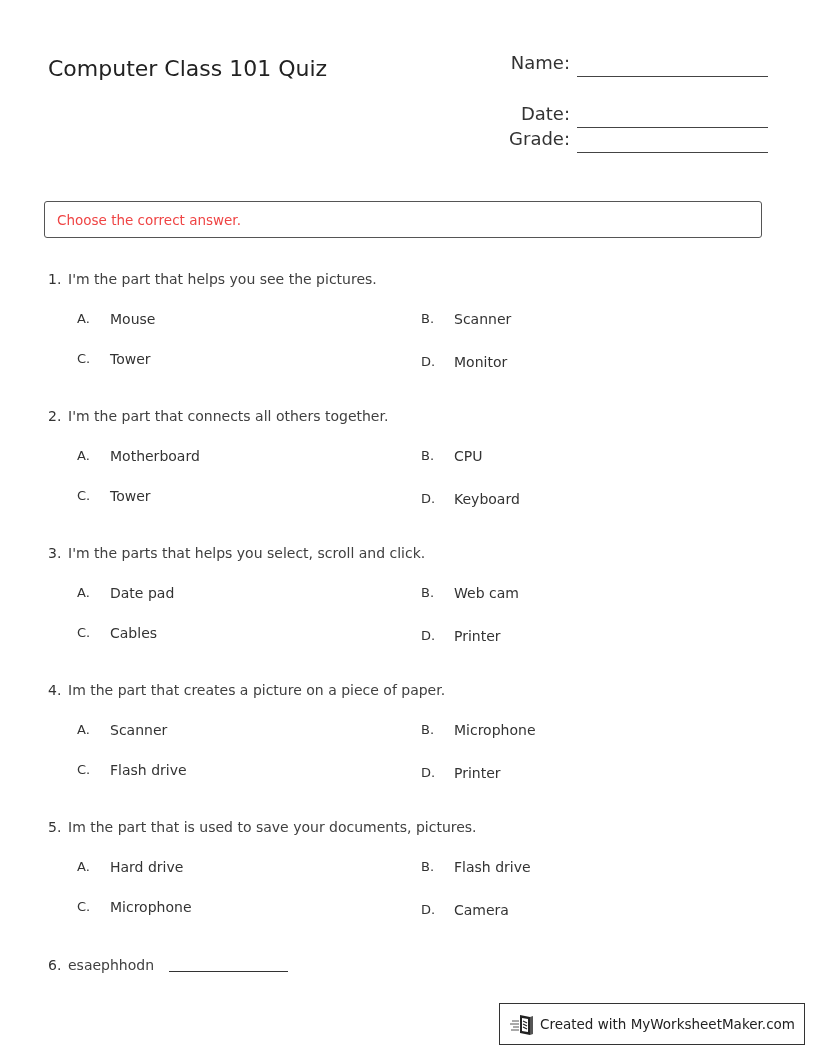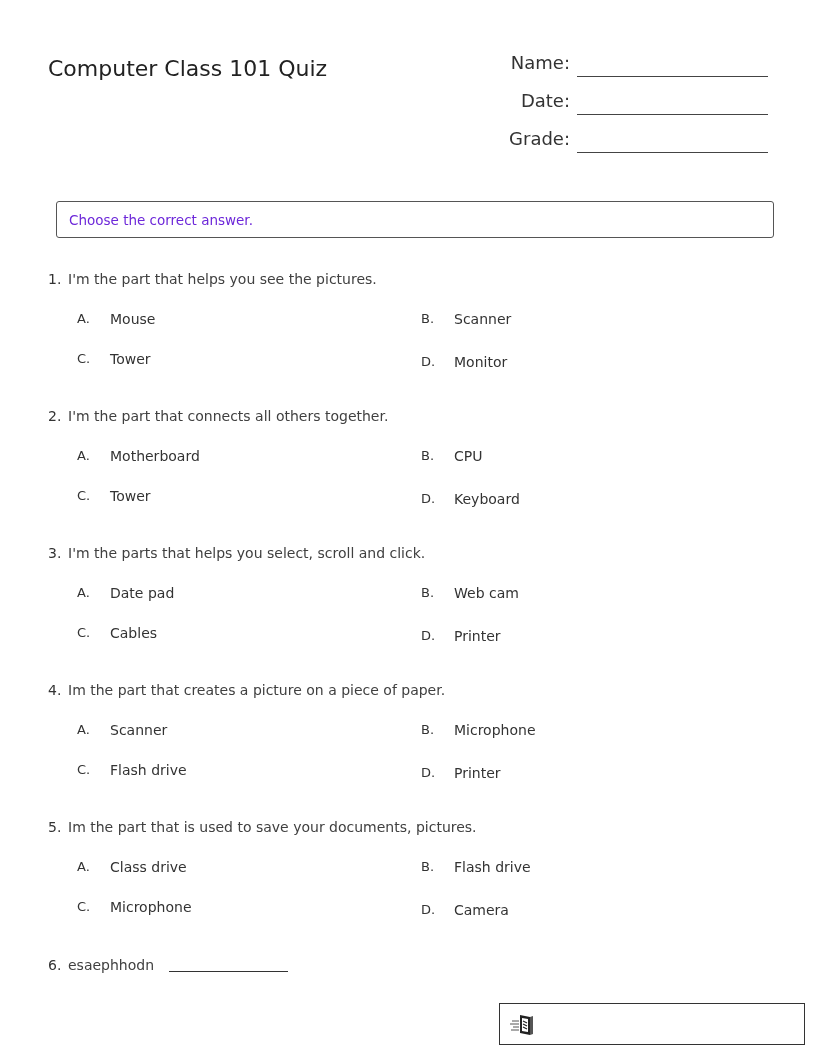--- a/index.html
+++ b/index.html
@@ -16,23 +16,23 @@
     .field-row { position: absolute; left: 0; width: 290px; height: 30px; }
     .field-label {
       position: absolute; right: 200px; top: 0; font-size: 18px; color: #333;
       text-align: left; white-space: nowrap; line-height: 26px;
     }
     .field-line {
       position: absolute; left: 97px; width: 191px; top: 26px;
       border-bottom: 1.5px solid #444; height: 0;
     }
     .instructions {
-      position: absolute; left: 56px; top: 201px; width: 718px; height: 37px;
+      position: absolute; left: 44px; top: 201px; width: 718px; height: 37px;
       border: 1.3px solid #555; border-radius: 3px; box-sizing: border-box;
-      font-size: 13.5px; color: #6d28d9; line-height: 36px; padding-left: 12px;
+      font-size: 13.5px; color: #ef4444; line-height: 36px; padding-left: 12px;
     }
     .question { position: absolute; left: 48px; width: 720px; }
     .q-num { position: absolute; left: 0; top: 0; font-size: 14px; color: #333; line-height: 18px; }
     .q-text { position: absolute; left: 20px; top: 0; font-size: 14px; color: #404040; line-height: 18px; white-space: nowrap; }
     .opt { position: absolute; font-size: 14px; color: #333; line-height: 18px; white-space: nowrap; }
     .opt .letter { position: absolute; left: 0; top: 0; font-size: 13px; }
     .opt .otext { position: absolute; left: 26px; top: 0; margin-left: 7px; }
     .answer-line {
       position: absolute; left: 121px; top: 15px; width: 119px; border-bottom: 1.5px solid #333;
     }
@@ -48,21 +48,21 @@
 </head>
 <body>
 
 <h1 class="title">Computer Class 101 Quiz</h1>
 
 <div class="fields">
   <div class="field-row" style="top:0px;">
     <span class="field-label">Name:</span>
     <span class="field-line"></span>
   </div>
-  <div class="field-row" style="top:38px;">
+  <div class="field-row" style="top:51px;">
     <span class="field-label">Date:</span>
     <span class="field-line"></span>
   </div>
   <div class="field-row" style="top:76px;">
     <span class="field-label">Grade:</span>
     <span class="field-line"></span>
   </div>
 </div>
 
 <div class="instructions">Choose the correct answer.</div>
@@ -149,21 +149,21 @@
     <span class="letter">D.</span>
     <span class="otext">Printer</span>
   </div>
 </div>
 
 <div class="question" style="top:818px;">
   <span class="q-num">5.</span>
   <span class="q-text">Im the part that is used to save your documents, pictures.</span>
   <div class="opt" style="left:29px; top:40px;">
     <span class="letter">A.</span>
-    <span class="otext">Class drive</span>
+    <span class="otext">Hard drive</span>
   </div>
   <div class="opt" style="left:373px; top:40px;">
     <span class="letter">B.</span>
     <span class="otext">Flash drive</span>
   </div>
   <div class="opt" style="left:29px; top:80px;">
     <span class="letter">C.</span>
     <span class="otext">Microphone</span>
   </div>
   <div class="opt" style="left:373px; top:83px;">
@@ -184,13 +184,14 @@
       <line x1="2" y1="7" x2="9" y2="7" stroke="#555" stroke-width="1"></line>
       <line x1="0" y1="10" x2="9" y2="10" stroke="#555" stroke-width="1"></line>
       <line x1="3" y1="13" x2="9" y2="13" stroke="#555" stroke-width="1"></line>
       <line x1="1" y1="16" x2="9" y2="16" stroke="#555" stroke-width="1"></line>
       <path d="M10 1 L20 3 L20 21 L10 19 Z" fill="#222"></path>
       <path d="M12 4 L18 5 L18 18 L12 17 Z" fill="#fff"></path>
       <path d="M13 7 L17 9 M13 10 L17 12 M13 13 L17 15" stroke="#222" stroke-width="1.2"></path>
       <path d="M20 3 L23 2 L23 20 L20 21 Z" fill="#555"></path>
     </svg>
   </span>
+  <span class="footer-text">Created with MyWorksheetMaker.com</span>
 </div>
 
 </body></html>

